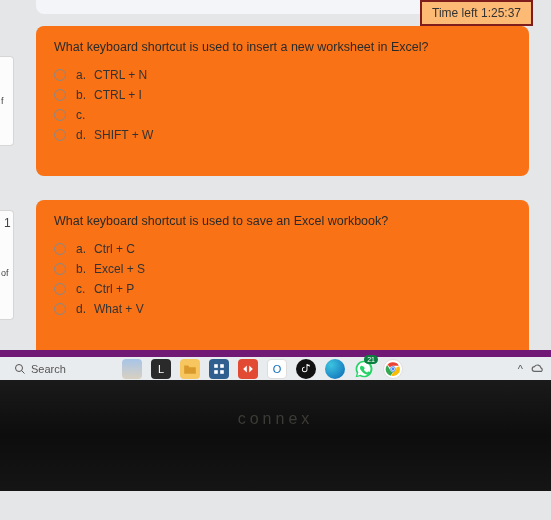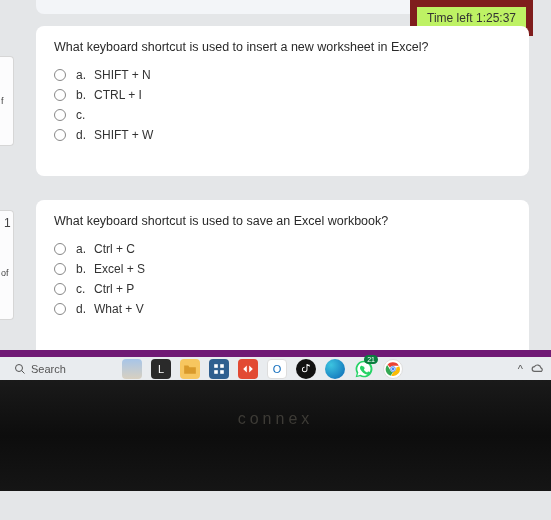--- a/index.html
+++ b/index.html
@@ -14,39 +14,39 @@
   .screen {
     position: absolute;
     top: 0; left: 0; right: 0;
     height: 380px;
     background: #e4e6e8;
   }
   .timer-box {
     position: absolute;
     top: 0;
     right: 18px;
-    background: #bef264;
-    border: 7px solid #7f1d1d;
+    background: #fdba74;
+    border: 2px solid #7f1d1d;
     padding: 4px 10px;
     font-size: 12px;
     color: #333;
   }
   .card-stub {
     position: absolute;
     top: 0; left: 36px;
     right: 22px;
     height: 14px;
     background: #f3f5f8;
     border-radius: 0 0 8px 8px;
   }
   .q-card {
     position: absolute;
     left: 36px;
     right: 22px;
-    background: #ffffff;
+    background: #f97316;
     border-radius: 8px;
     padding: 14px 18px 18px 18px;
   }
   .q1 { top: 26px; height: 150px; }
   .q2 { top: 200px; height: 184px; }
   .q-text {
     font-size: 12.5px;
     color: #2a2a2a;
     margin-bottom: 14px;
   }
@@ -178,21 +178,21 @@
   <span class="ss-label lab-f">f</span>
   <div class="side-stub ss2"></div>
   <span class="ss-label lab-1">1</span>
   <span class="ss-label lab-of">of</span>
 
   <div class="q-card q1">
     <div class="q-text">What keyboard shortcut is used to insert a new worksheet in Excel?</div>
     <div class="opt-row">
       <span class="radio"></span>
       <span class="opt-letter">a.</span>
-      <span>SHIFT + N</span>
+      <span>CTRL + N</span>
     </div>
     <div class="opt-row">
       <span class="radio"></span>
       <span class="opt-letter">b.</span>
       <span>CTRL + I</span>
     </div>
     <div class="opt-row">
       <span class="radio"></span>
       <span class="opt-letter">c.</span>
     </div>

